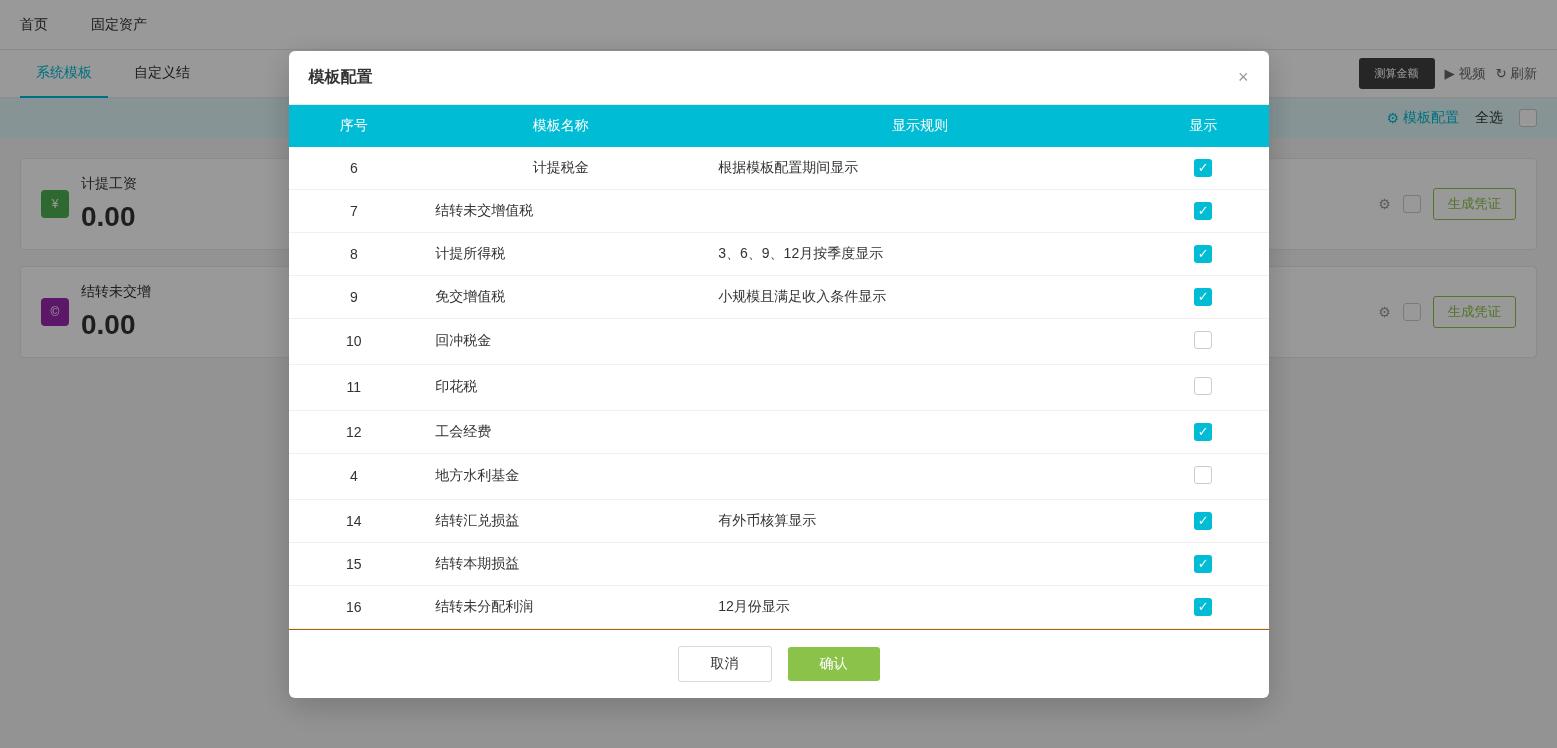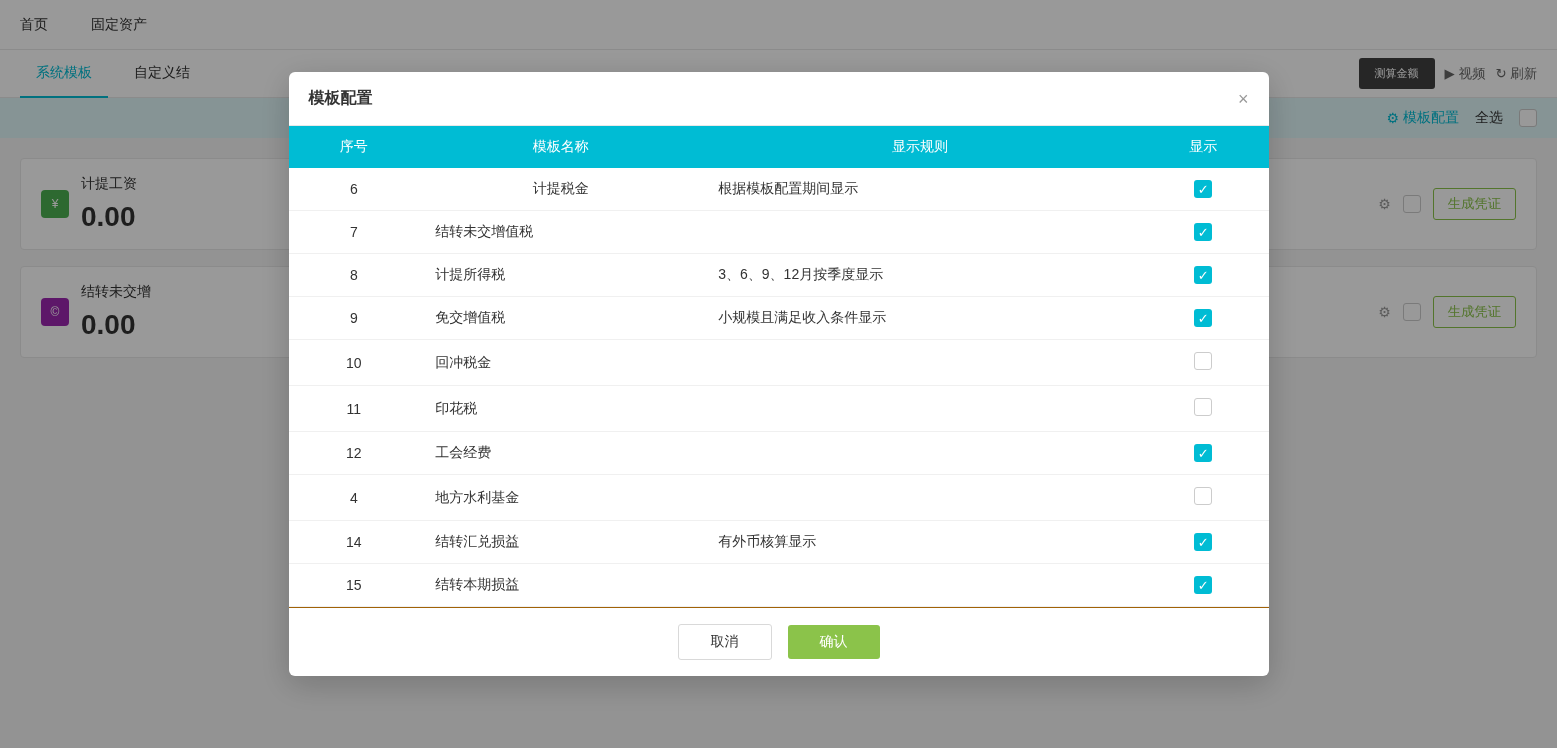--- a/index.html
+++ b/index.html
@@ -442,20 +442,26 @@
               <td style="text-align: left; margin-top: 44px;">结转汇兑损益</td>
               <td class="rule-col">有外币核算显示</td>
               <td><div class="cb-checked"></div></td>
             </tr>
             <tr>
               <td>15</td>
               <td style="text-align: left;">结转本期损益</td>
               <td class="rule-col"></td>
               <td><div class="cb-checked"></div></td>
             </tr>
+            <tr>
+              <td>16</td>
+              <td style="text-align: left;">结转未分配利润</td>
+              <td class="rule-col">12月份显示</td>
+              <td><div class="cb-checked"></div></td>
+            </tr>
           </tbody>
       </table>
     </div>
 
     <div class="dialog-footer">
       <button class="btn-cancel">取消</button>
       <button class="btn-confirm">确认</button>
     </div>
   </div>
 </div>

